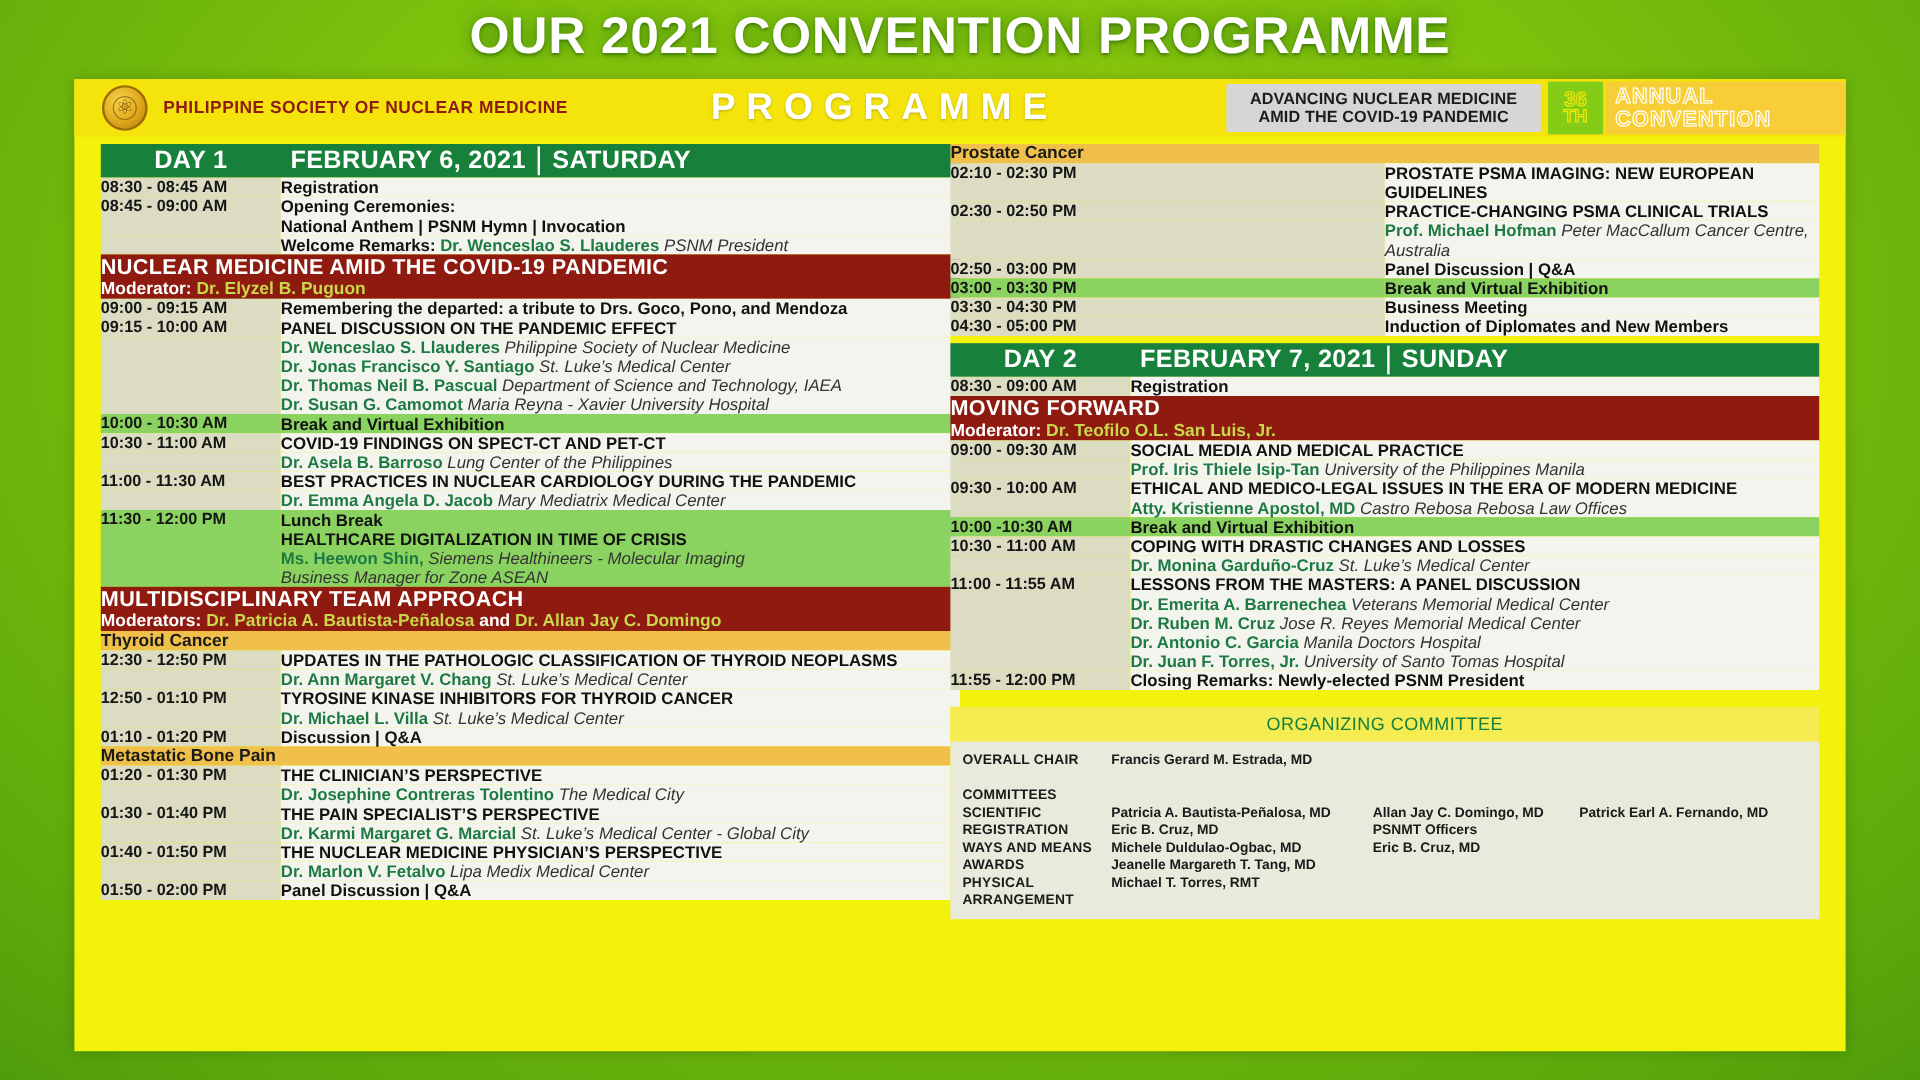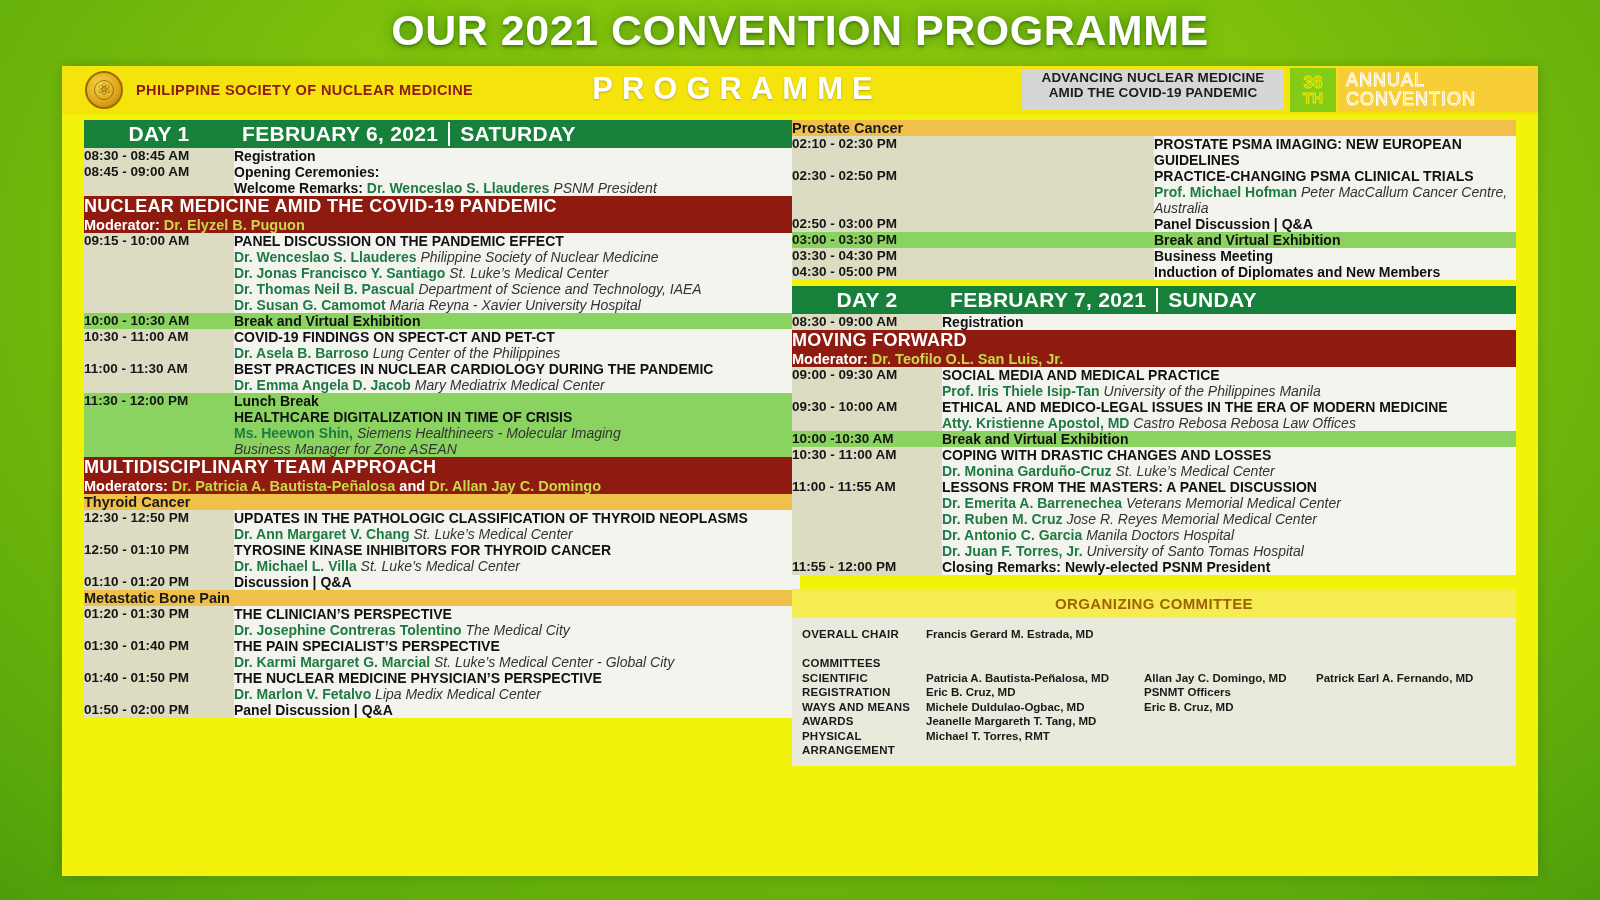--- a/index.html
+++ b/index.html
@@ -34,30 +34,30 @@
   .psnm-logo:after{content:"";position:absolute;left:7px;top:7px;right:7px;bottom:7px;border-radius:50%;
     border:1px solid rgba(120,75,5,.65);}
   .psnm-logo .glyph{position:absolute;left:0;top:3px;width:100%;text-align:center;font-size:17px;color:#7A4F03;line-height:28px;}
   .psnm-name{margin-left:13px;color:#8C1B13;font-weight:bold;font-size:14.5px;letter-spacing:.4px;}
   .programme-word{
     position:absolute;left:460px;top:5px;width:430px;text-align:center;
     color:#ffffff;font-size:31px;font-weight:bold;letter-spacing:9px;
     text-shadow:0 1px 2px rgba(120,110,0,.5);
   }
   .theme-box{position:absolute;left:960px;top:4px;width:262px;height:40px;background:#D6D6D6;
-    display:flex;flex-direction:column;align-items:center;justify-content:flex-start;}
+    display:flex;flex-direction:column;align-items:center;justify-content:center;}
   .theme-box span{font-size:13.5px;font-weight:bold;color:#1C1C1C;line-height:15px;letter-spacing:.1px;}
   .badge36{position:absolute;left:1228px;top:2px;width:46px;height:44px;background:#84cc16;
     display:flex;flex-direction:column;align-items:center;justify-content:center;color:#F2E60B;
     font-weight:bold;font-size:16px;line-height:15px;}
   .badge36 b{-webkit-text-stroke:1px #F2E60B;color:transparent;font-size:17px;}
   .badge36 i{-webkit-text-stroke:1px #F2E60B;color:transparent;font-size:15px;font-style:normal;}
   .annual-conv{position:absolute;left:1276px;top:2px;width:200px;height:44px;background:#F8CE36;
     display:flex;flex-direction:column;justify-content:center;padding-left:8px;box-sizing:border-box;}
-  .annual-conv span{font-size:18px;font-weight:normal;line-height:19px;letter-spacing:1px;
+  .annual-conv span{font-size:18px;font-weight:bold;line-height:19px;letter-spacing:1px;
     color:transparent;-webkit-text-stroke:1px #FFFFFF;}
 
   
   .col{position:absolute;top:54px;}
   .col-left{left:22px;width:716px;}
   .col-right{left:730px;width:724px;}
 
   .daybar{background:#17803B;color:#fff;height:28px;display:flex;align-items:center;
     font-size:21px;font-weight:bold;letter-spacing:.3px;}
   .daybar .d1{width:150px;text-align:center;}
@@ -77,21 +77,21 @@
   .row-lunch .tcell,.row-lunch .ecell{background:#8BD360;}
   .sessbar{background:#8E1A10;color:#fff;padding:4px 0 5px;}
   .sessbar .t{font-size:18px;font-weight:bold;letter-spacing:.3px;}
   .sessbar .m{font-size:14.5px;font-weight:bold;}
   .sessbar .m em{color:#C9D84A;font-style:normal;}
   .subbar{background:#F0C04A;color:#1A1A1A;font-weight:bold;font-size:14.5px;padding:4px 0 4px 10px;}
   .spacer{height:6px;background:#F2F20A;}
 
   
   .oc{margin-top:14px;background:#F2F20A;}
-  .oc-title{background:#F5EC52;text-align:center;font-weight:bold;font-size:15px;color:#a16207;padding:6px 0;letter-spacing:.4px;}
+  .oc-title{background:#F5EC52;text-align:center;font-weight:normal;font-size:15px;color:#15803d;padding:6px 0;letter-spacing:.4px;}
   .oc-body{background:#E9E9DC;display:flex;padding:9px 0 8px 0;}
   .oc-labels{width:148px;padding-left:10px;box-sizing:border-box;}
   .oc-labels div{font-size:11.5px;font-weight:bold;color:#1A1A1A;line-height:14.5px;letter-spacing:.2px;}
   .oc-cols{flex:1;display:flex;}
   .oc-c1{width:218px;}
   .oc-c2{width:172px;}
   .oc-c3{width:200px;}
   .oc-cols div{font-size:11.5px;font-weight:bold;color:#1A1A1A;line-height:14.5px;}
   .oc-gap{height:14.5px;}
 </style>
@@ -140,27 +140,39 @@
             </tr>
             <tr>
               <td class="tcell">08:45 - 09:00 AM</td>
               <td class="ecell">
                 <div><span class="ttl">Opening Ceremonies:</span></div>
               </td>
             </tr>
             <tr>
               <td class="tcell">&nbsp;</td>
               <td class="ecell">
+                <div><span class="ttl">National Anthem | PSNM Hymn | Invocation</span></div>
+              </td>
+            </tr>
+            <tr>
+              <td class="tcell">&nbsp;</td>
+              <td class="ecell">
                 <div><span class="ttl">Welcome Remarks:</span> <span class="spk">Dr. Wenceslao S. Llauderes</span> <span class="aff">PSNM President</span></div>
               </td>
             </tr>
             <tr>
               <td colspan="2" class="sessbar">
                 <div class="t">NUCLEAR MEDICINE AMID THE COVID-19 PANDEMIC</div>
                 <div class="m">Moderator: <em>Dr. Elyzel B. Puguon</em></div>
+              </td>
+            </tr>
+            <tr>
+              <td class="tcell">09:00 - 09:15 AM</td>
+              <td class="ecell">
+                <div><span class="ttl" style="font-weight: 600;">Remembering the departed: a tribute to Drs. Goco, Pono, and Mendoza</span></div>
               </td>
             </tr>
             <tr>
               <td class="tcell">09:15 - 10:00 AM</td>
               <td class="ecell">
                 <div><span class="ttl">PANEL DISCUSSION ON THE PANDEMIC EFFECT</span></div>
               </td>
             </tr>
             <tr>
               <td class="tcell">&nbsp;</td>

